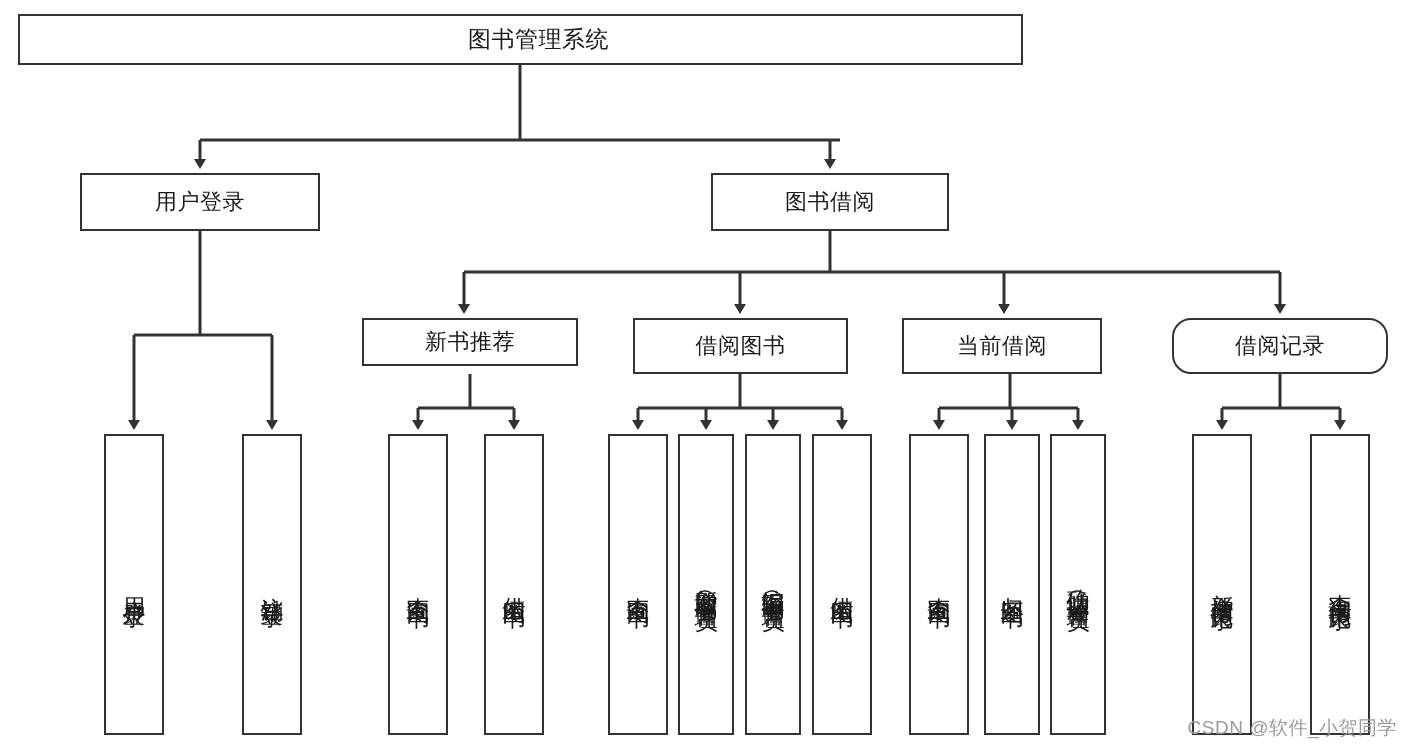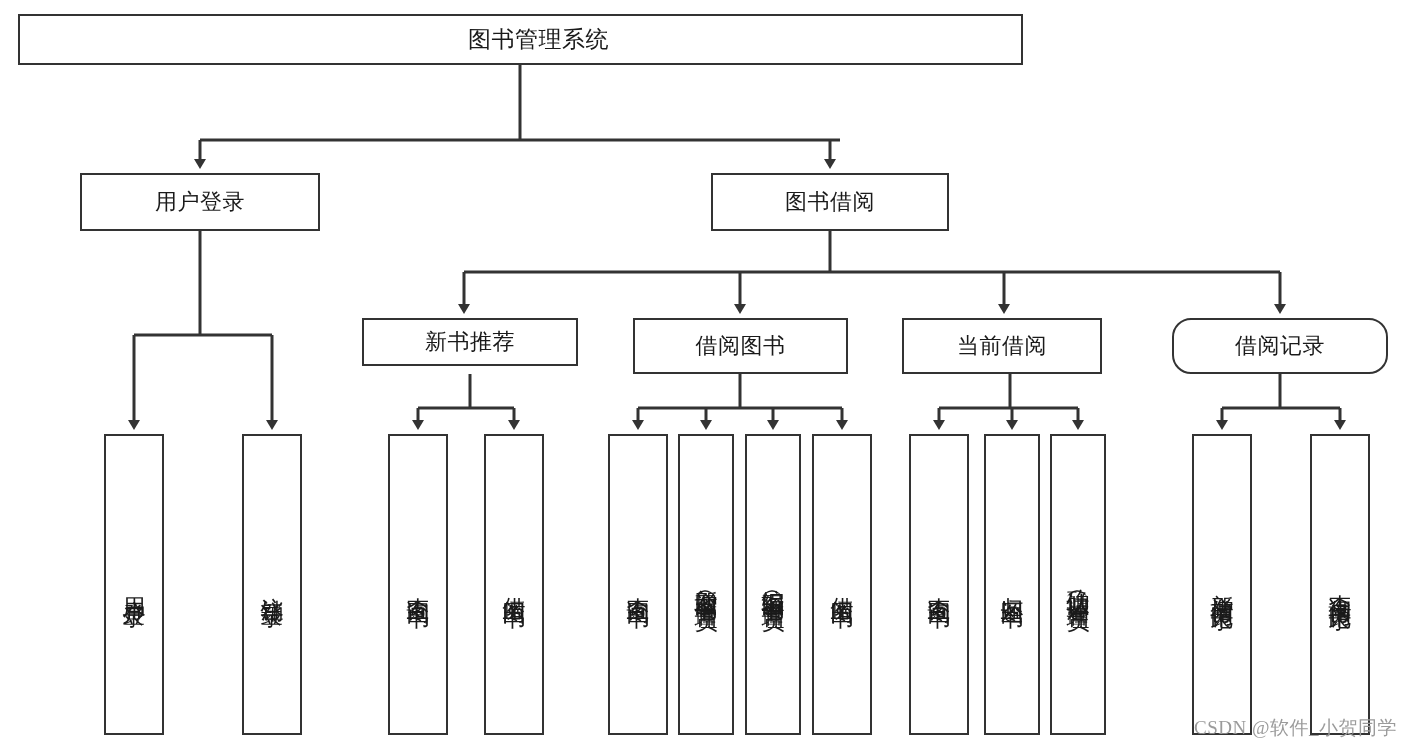--- a/index.html
+++ b/index.html
@@ -58,21 +58,20 @@
     display: block;
   }
   .watermark {
     position: absolute;
     right: 8px;
     bottom: 6px;
     font-size: 19px;
     color: #9b9b9b;
     white-space: nowrap;
     letter-spacing: 0.5px;
-    font-family: Liberation Serif, serif;
   }
 </style>
 </head>
 <body>
 
 <div id="diagram-root">
 
   <svg id="edges" viewBox="0 0 1405 747" xmlns="http://www.w3.org/2000/svg">
     <defs>
       <marker id="arrow" markerWidth="10" markerHeight="12" refX="1" refY="6" orient="auto" markerUnits="userSpaceOnUse">

